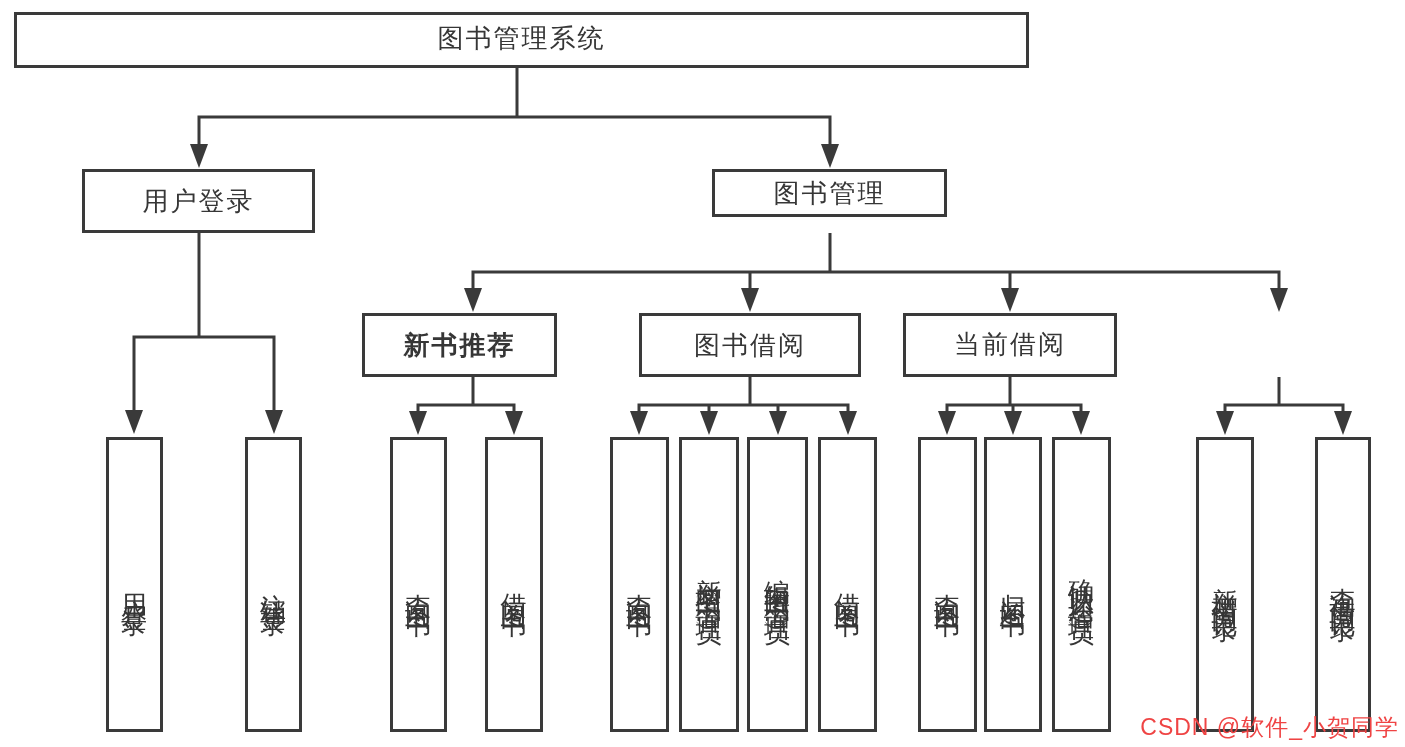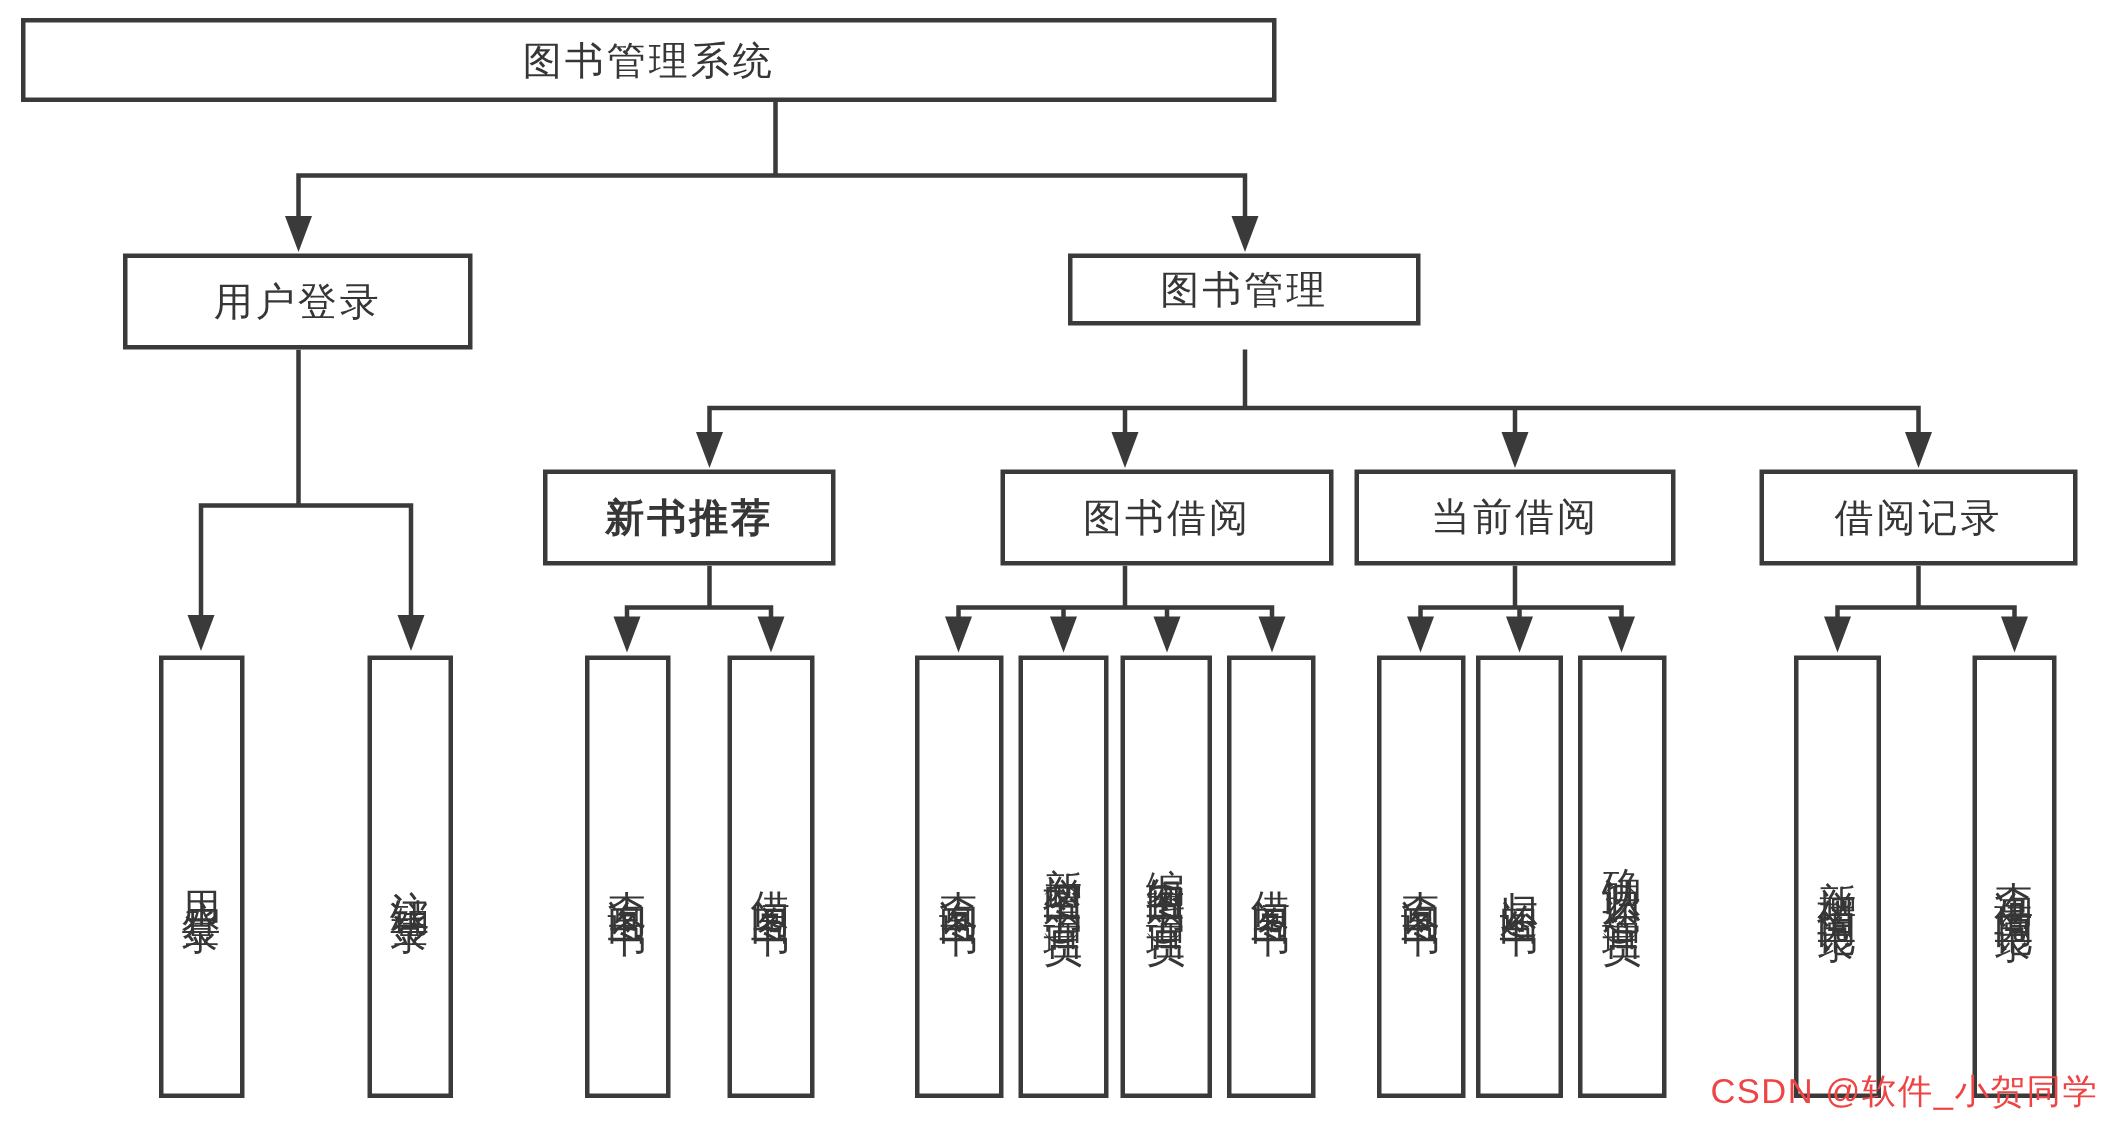--- a/index.html
+++ b/index.html
@@ -80,29 +80,28 @@
       <polygon points="769,411 787,411 778,435"></polygon>
       <polygon points="839,411 857,411 848,435"></polygon>
       <polygon points="938,411 956,411 947,435"></polygon>
       <polygon points="1004,411 1022,411 1013,435"></polygon>
       <polygon points="1072,411 1090,411 1081,435"></polygon>
       <polygon points="1216,411 1234,411 1225,435"></polygon>
       <polygon points="1334,411 1352,411 1343,435"></polygon>
     </g>
   </svg>
 
-  <div class="box" style="left:14px; top:12px; width:837px; height:56px;">图书管理系统</div>
+  <div class="box" style="left:14px; top:12px; width:1015px; height:56px;font-family:Liberation Mono, monospace;">图书管理系统</div>
 
   <div class="box" style="left:82px; top:169px; width:233px; height:64px;">用户登录</div>
   <div class="box" style="left:712px; top:169px; width:235px; height:48px;">图书管理</div>
 
   <div class="box" style="left:362px; top:313px; width:195px; height:64px;font-weight:bold;">新书推荐</div>
-  <div class="box" style="left:639px; top:313px; width:222px; height:64px;margin-left:28px;">图书借阅</div>
+  <div class="box" style="left:639px; top:313px; width:222px; height:64px;">图书借阅</div>
   <div class="box" style="left:903px; top:313px; width:214px; height:64px;font-family:Liberation Serif, serif;">当前借阅</div>
-  <div class="box" style="left:1173px; top:313px; width:212px; height:64px;">借阅记录</div>
 
   <div class="box vbox" style="left:106px; top:437px; width:57px; height:295px;">用户登录</div>
   <div class="box vbox" style="left:245px; top:437px; width:57px; height:295px;">注销登录</div>
 
   <div class="box vbox" style="left:390px; top:437px; width:57px; height:295px;">查询图书</div>
   <div class="box vbox" style="left:485px; top:437px; width:58px; height:295px;">借阅图书</div>
 
   <div class="box vbox" style="left:610px; top:437px; width:59px; height:295px;">查询图书</div>
   <div class="box vbox" style="left:679px; top:437px; width:60px; height:295px;">新增图书（管理员）</div>
   <div class="box vbox" style="left:747px; top:437px; width:61px; height:295px;">编辑图书（管理员）</div>

